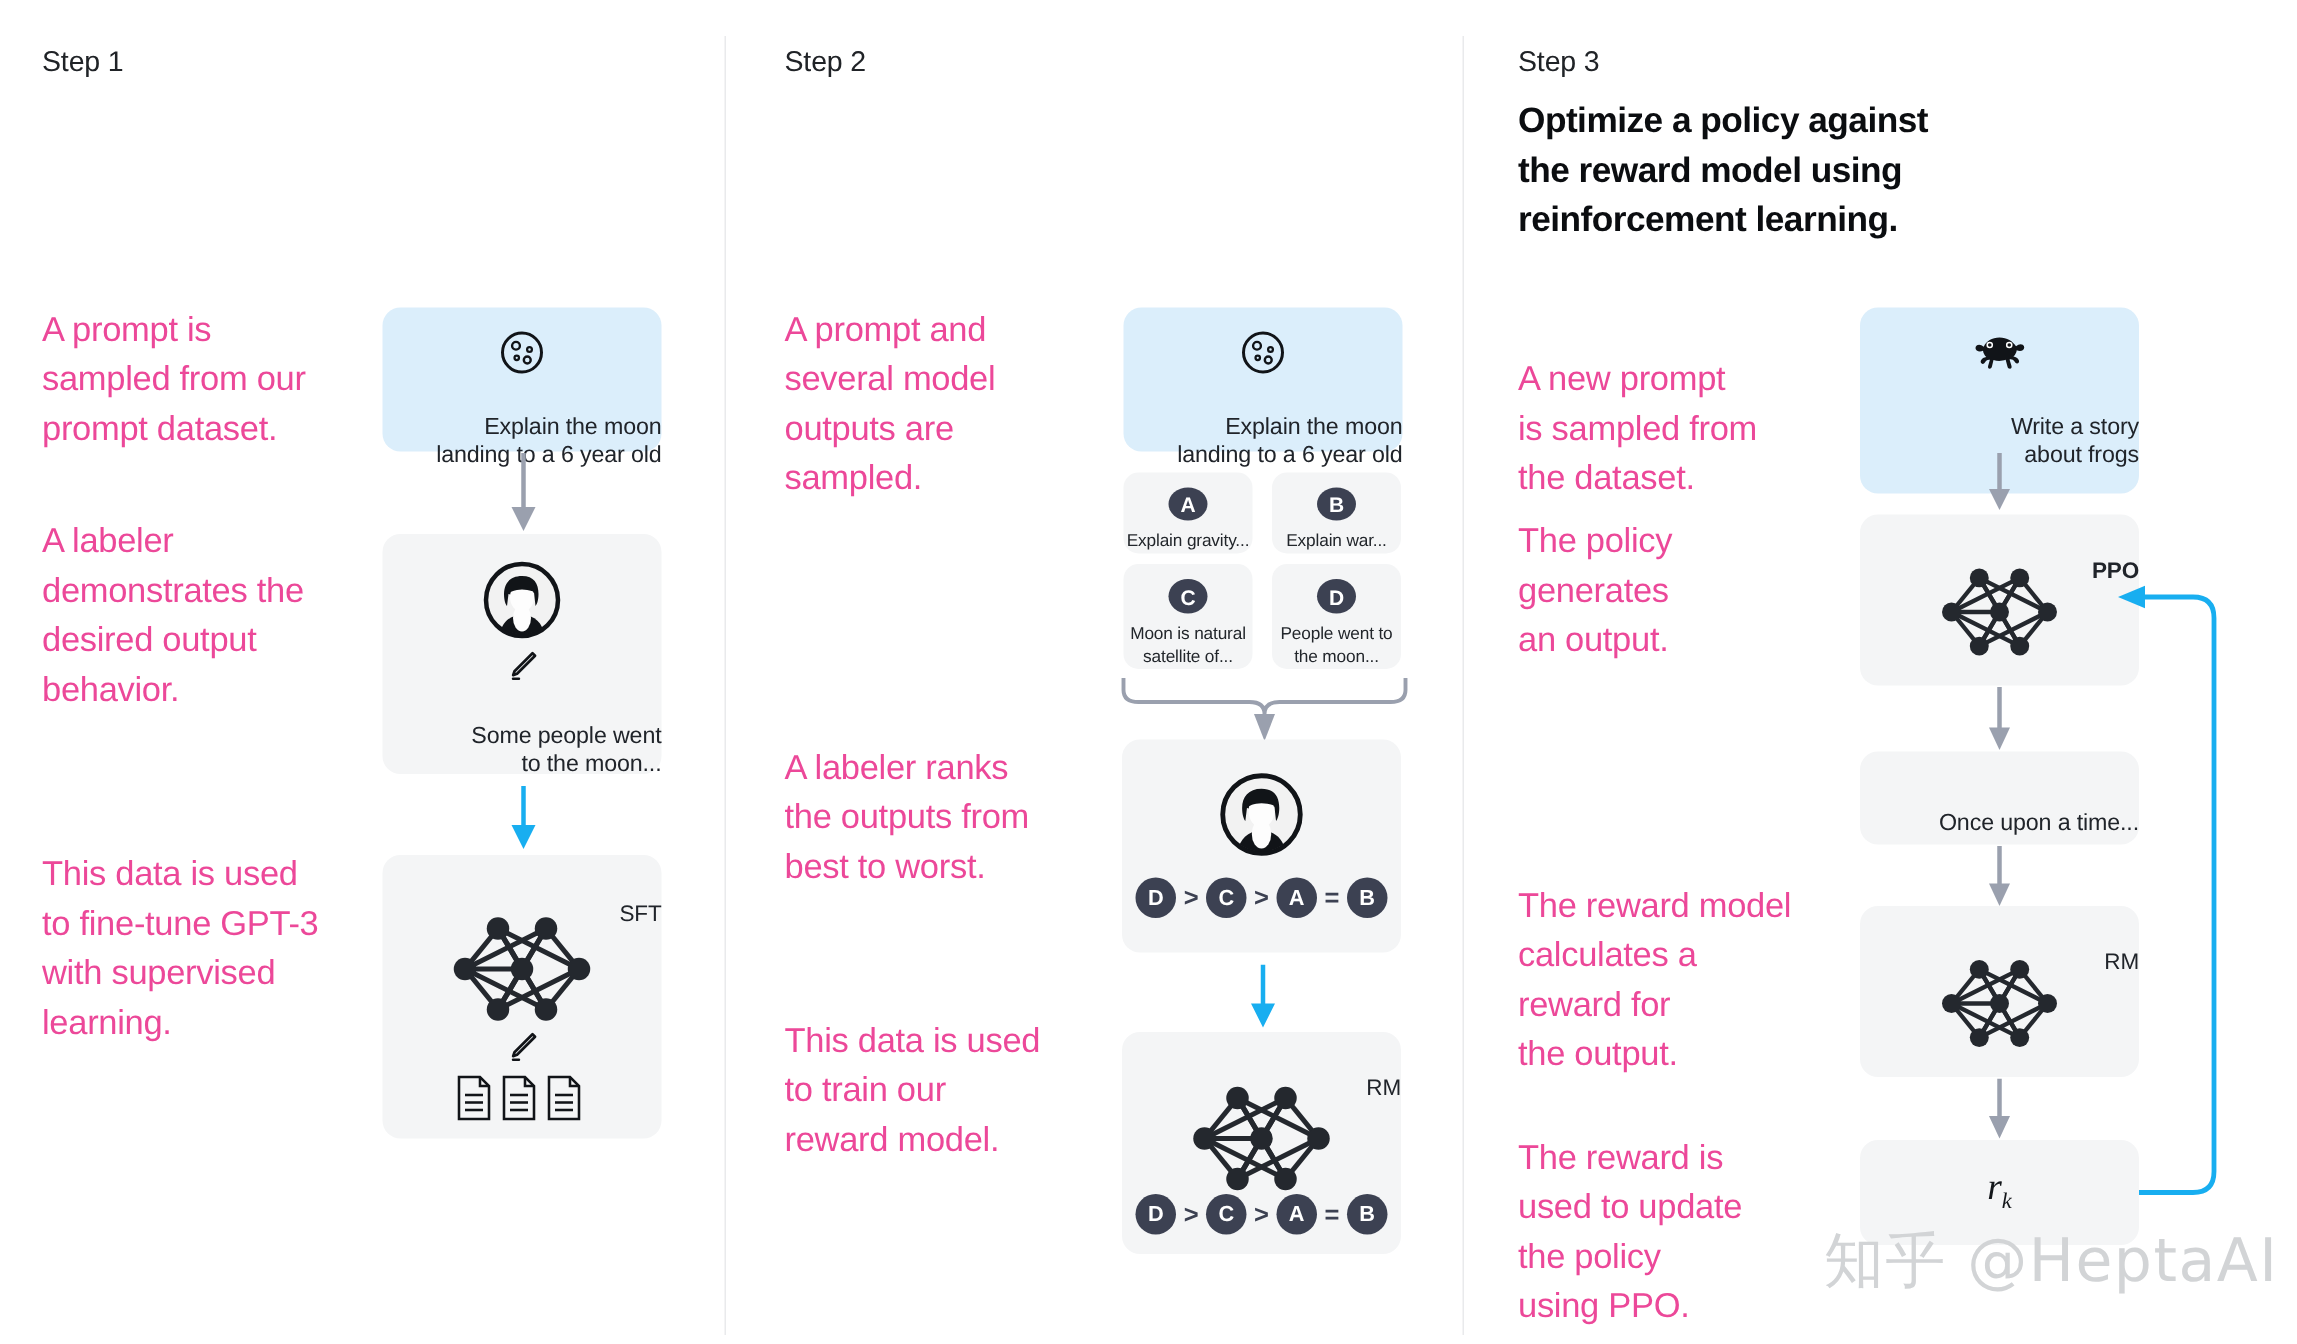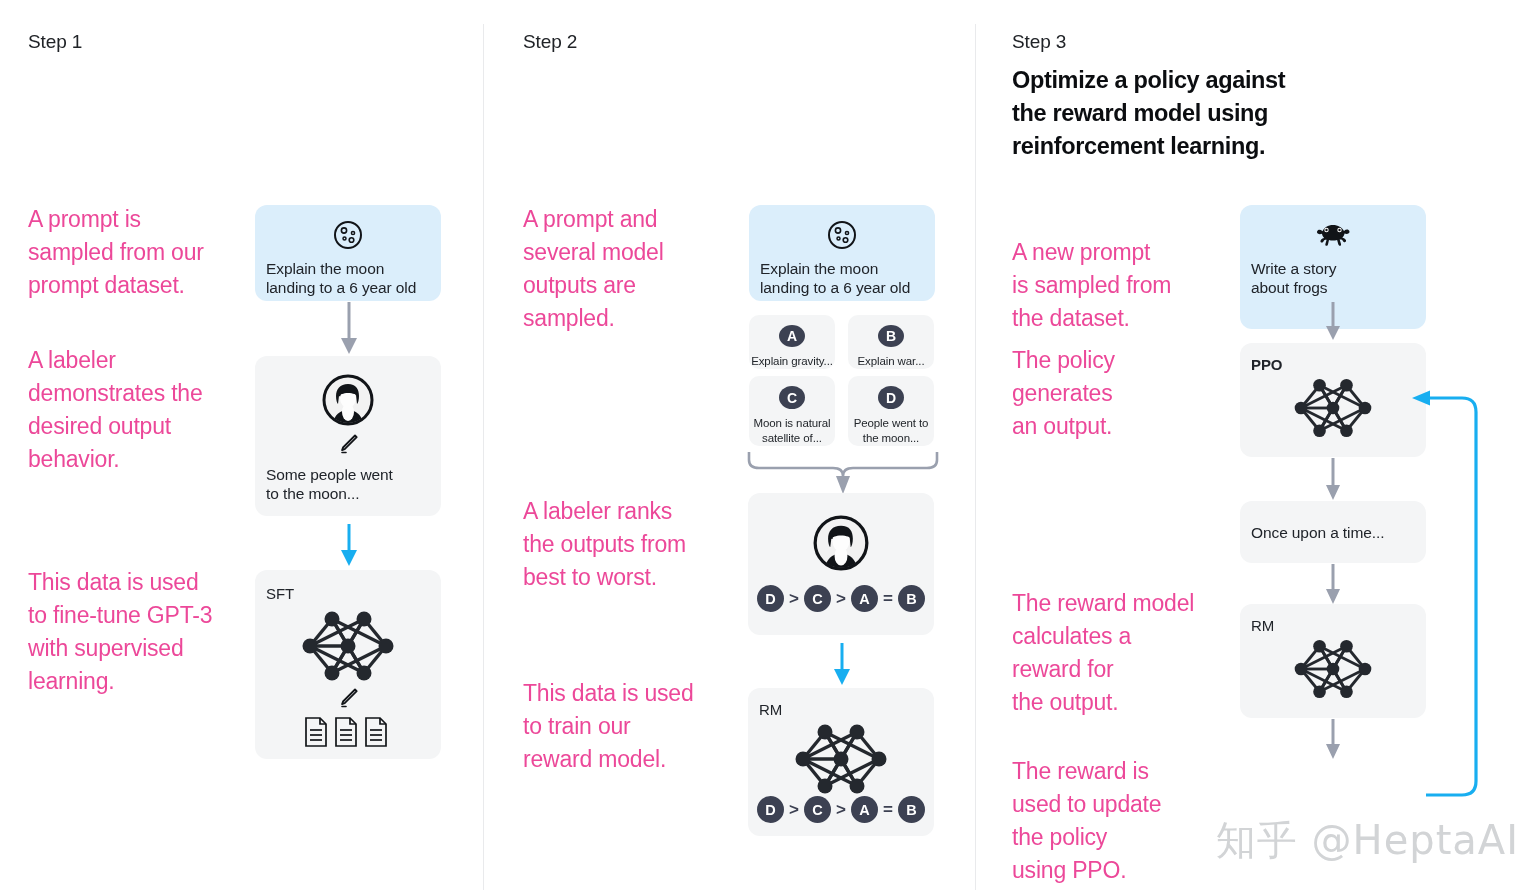--- a/index.html
+++ b/index.html
@@ -41,23 +41,24 @@
   }
 
   
   .box {
     position: absolute;
     border-radius: 12px;
     background: #f4f5f6;
   }
   .box.blue { background: #dbeefb; }
   .box-label {
-    position: absolute; left: 11px; right: 0; text-align: left;
+    position: absolute; left: 0; right: 0; text-align: right;
     font-size: 15.5px; color: #20242a; line-height: 21px;
     letter-spacing: -0.1px;
+    margin-top: 16px;
   }
   .net-title { font-size: 15px; color: #20242a; }
 
   
   .arrow { position: absolute; }
 
   
   .pill {
     width: 26px; height: 26px; border-radius: 50%;
     background: #3c4152; color: #fff;
@@ -461,20 +462,25 @@
           <circle cx="90" cy="38" r="7.5"></circle>
         </g>
       </svg>
     </div>
 
     <svg class="arrow" style="left:344px; top:719px;" width="26" height="42" viewBox="0 0 26 42">
       <line x1="13" y1="0" x2="13" y2="26" stroke="#9aa0ae" stroke-width="3"></line>
       <polygon points="13,40 6,25 20,25" fill="#9aa0ae"></polygon>
     </svg>
 
+    <div class="box" style="left:264px; top:760px; width:186px; height:70px;">
+      <div class="rk" style="top:18px;">
+        <span>r</span><sub>k</sub>
+      </div>
+    </div>
 
     <svg class="arrow" style="left:424px; top:388px;" width="120" height="420" viewBox="0 0 120 420">
       <path d="M26 407 H62 Q76 407 76 393 V24 Q76 10 62 10 H28" fill="none" stroke="#18aef0" stroke-width="3.2"></path>
       <polygon points="12,10 30,2.5 30,17.5" fill="#18aef0"></polygon>
     </svg>
   </div>
 
   <div class="watermark">知乎 @HeptaAI</div>
 </div>
 

